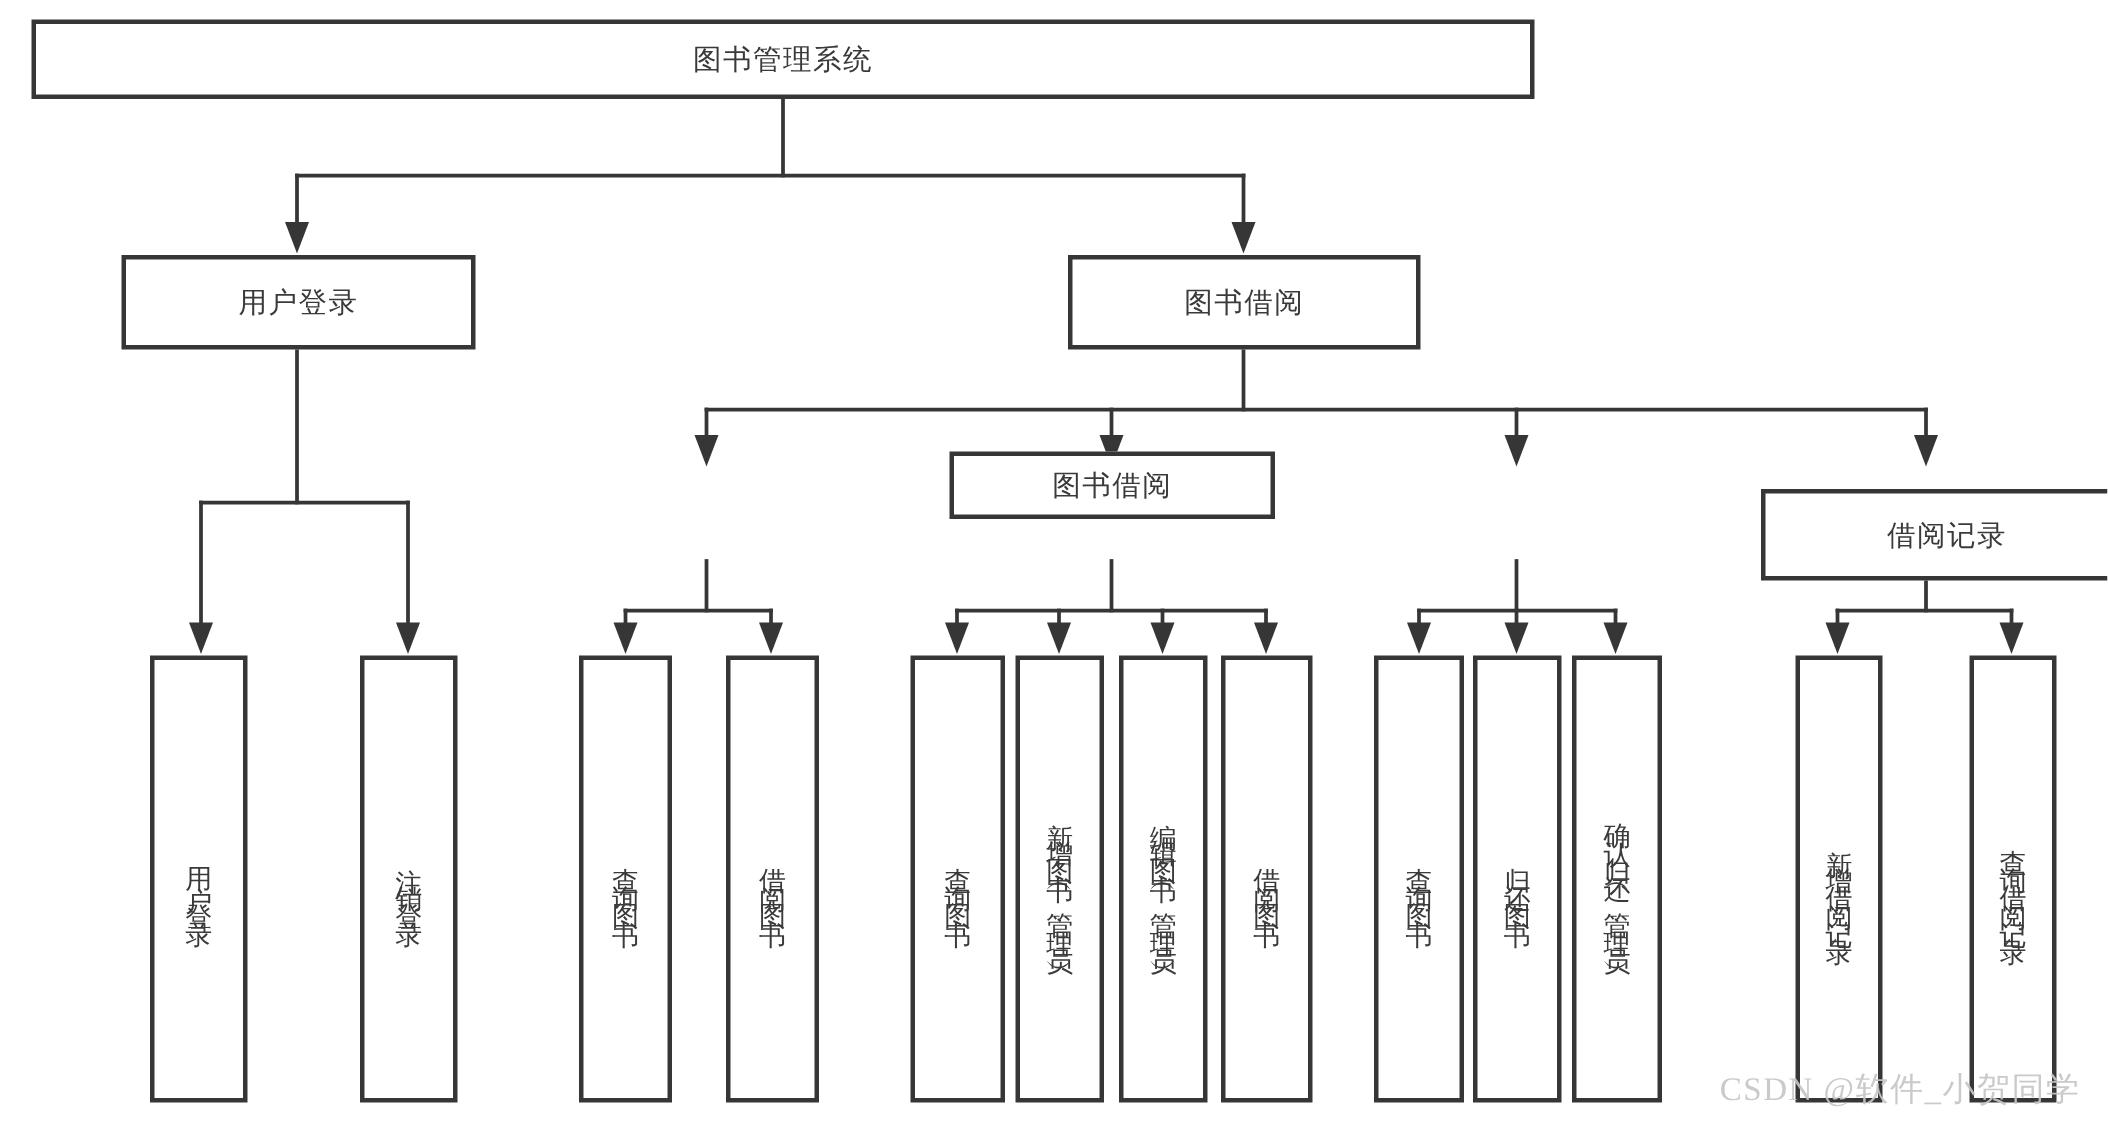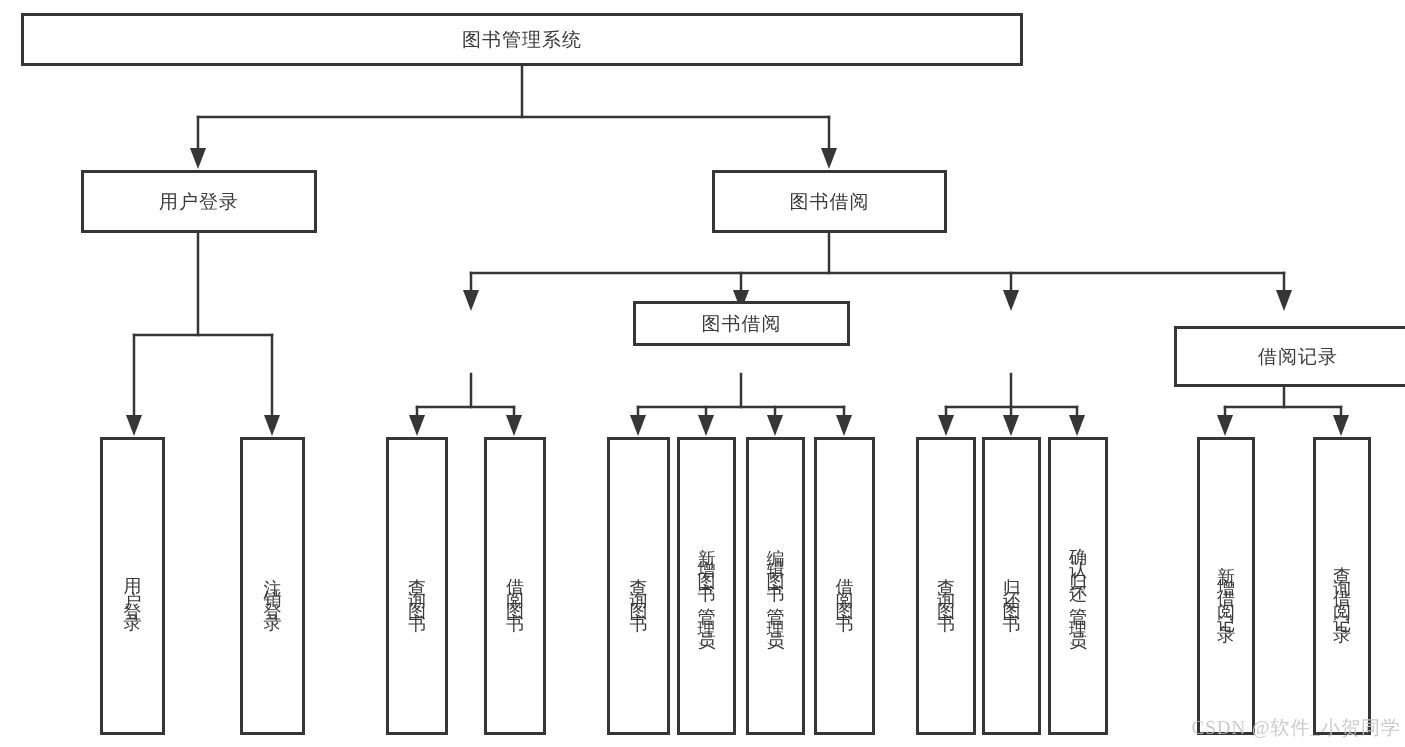--- a/index.html
+++ b/index.html
@@ -39,23 +39,23 @@
     height: 298px;
     writing-mode: vertical-lr;
     text-orientation: mixed;
     letter-spacing: 12px;
     font-size: 18px;
     line-height: 1;
     padding-top: 4px;
   }
   .watermark {
     position: absolute;
-    right: 4px;
+    right: 18px;
     bottom: 6px;
-    font-size: 19px;
+    font-size: 22px;
     color: var(--color-watermark);
     letter-spacing: 1px;
     opacity: 0.92;
     z-index: 5;
   }
 </style>
 </head>
 <body>
 
 <div class="canvas">

